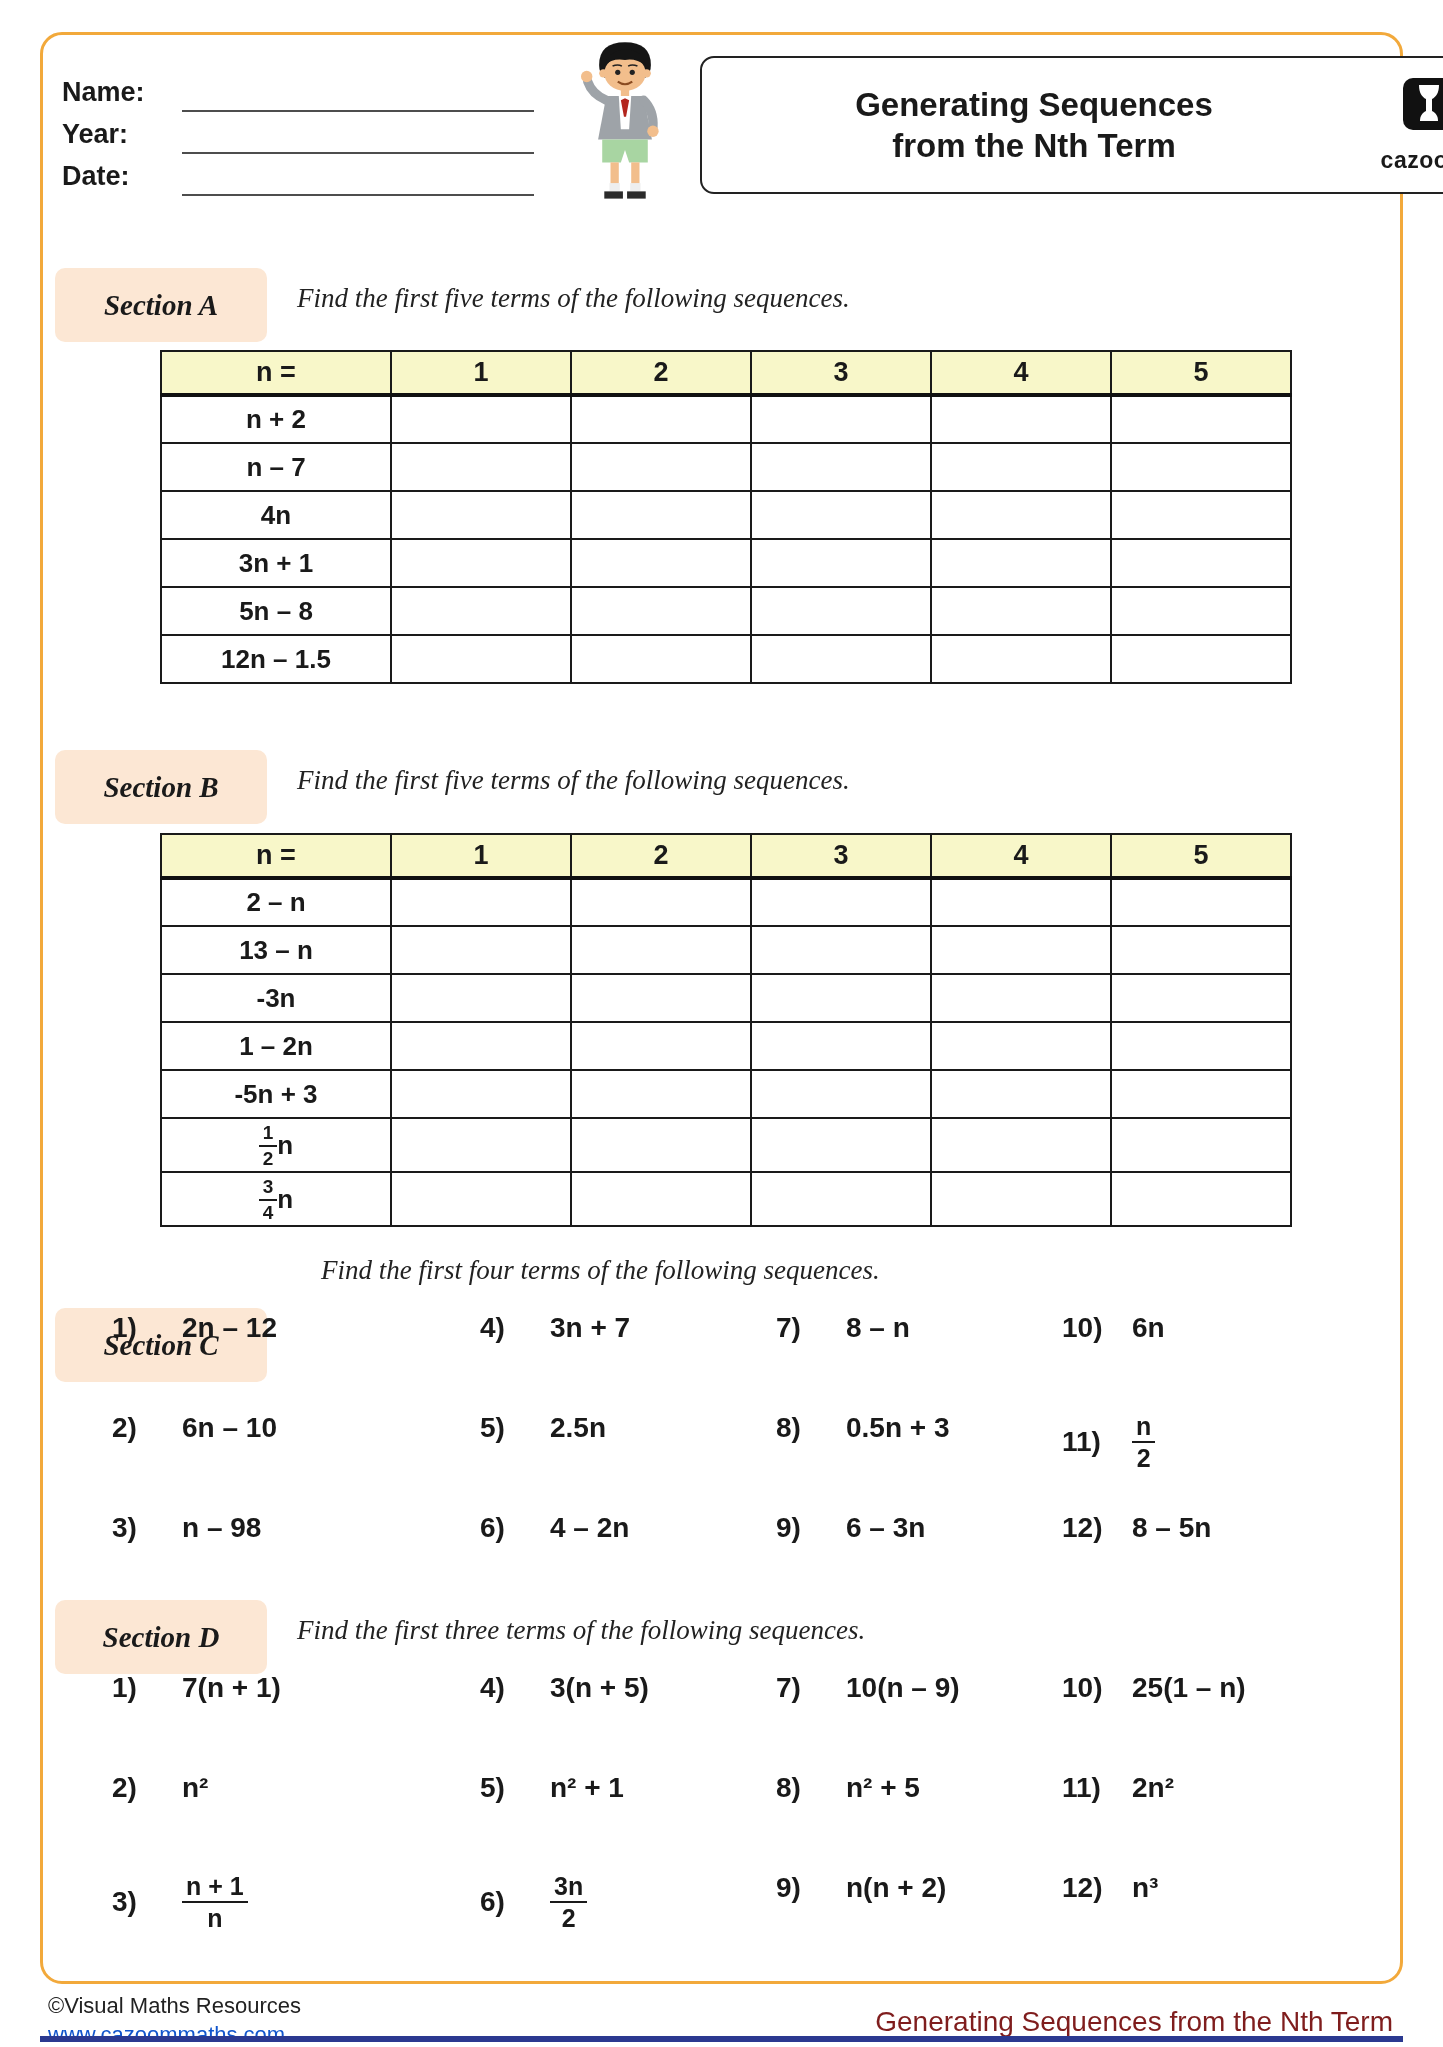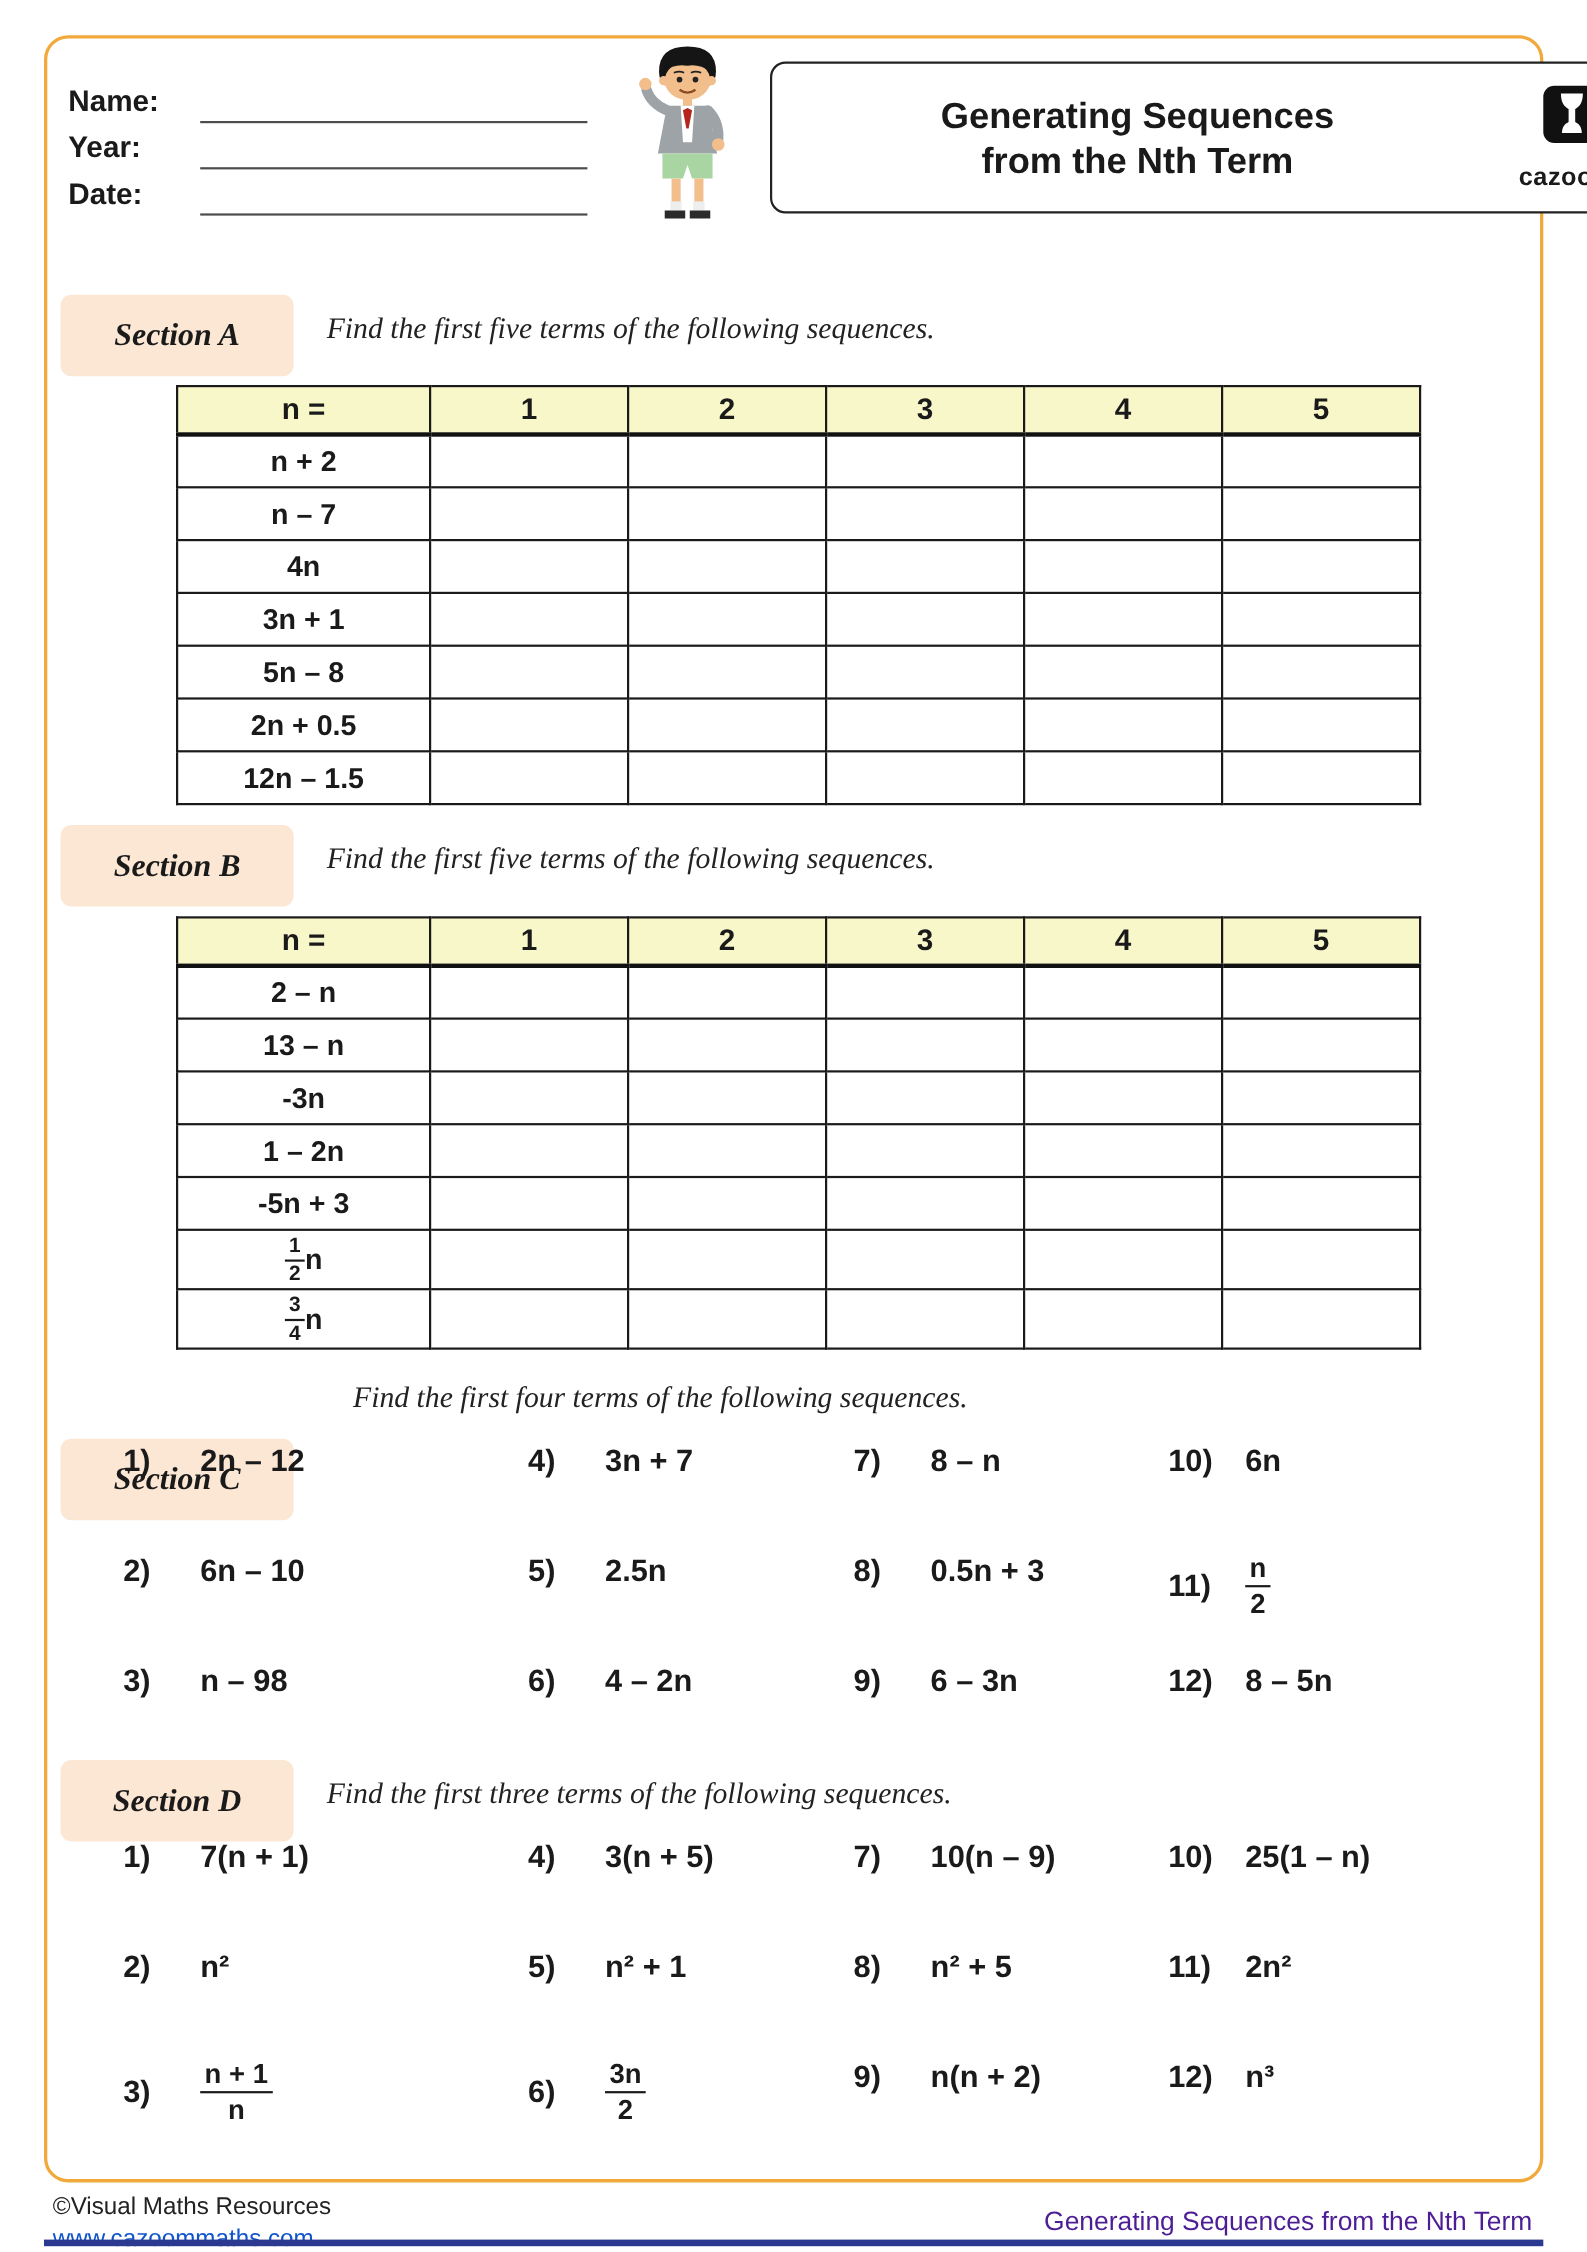--- a/index.html
+++ b/index.html
@@ -60,21 +60,21 @@
   
   .items{
     position:absolute;left:112px;width:1260px;display:grid;
     grid-template-columns:368px 296px 286px 1fr;grid-auto-rows:100px;
   }
   .item{display:flex;align-items:center;gap:18px;font-weight:bold;font-size:28px;height:fit-content;}
   .inum{min-width:52px;}
   
   .footer-left{position:absolute;left:48px;top:1992px;font-size:22px;color:#222;line-height:1.3;}
   .footer-link{color:var(--link);cursor:pointer;}
-  .footer-right{position:absolute;right:50px;top:2006px;font-size:24px;color:#4c1d95;}
+  .footer-right{position:absolute;right:50px;top:2006px;font-size:28px;color:#7f1d1d;}
   .bottom-bar{position:absolute;left:40px;top:2036px;width:1363px;height:6px;background:var(--footer-line);}
 </style>
 </head>
 <body>
 
 <div class="frame"></div>
 
 <div class="id-block">
   <div class="id-row">
     <span class="id-label">Name:</span>
@@ -191,28 +191,20 @@
       </tr>
     <tr>
         <td class="expr">5n – 8</td>
         <td></td>
         <td></td>
         <td></td>
         <td></td>
         <td></td>
       </tr>
     <tr>
-        <td class="expr">2n + 0.5</td>
-        <td></td>
-        <td></td>
-        <td></td>
-        <td></td>
-        <td></td>
-      </tr>
-    <tr>
         <td class="expr">12n – 1.5</td>
         <td></td>
         <td></td>
         <td></td>
         <td></td>
         <td></td>
       </tr>
   </tbody>
 </table>
 

